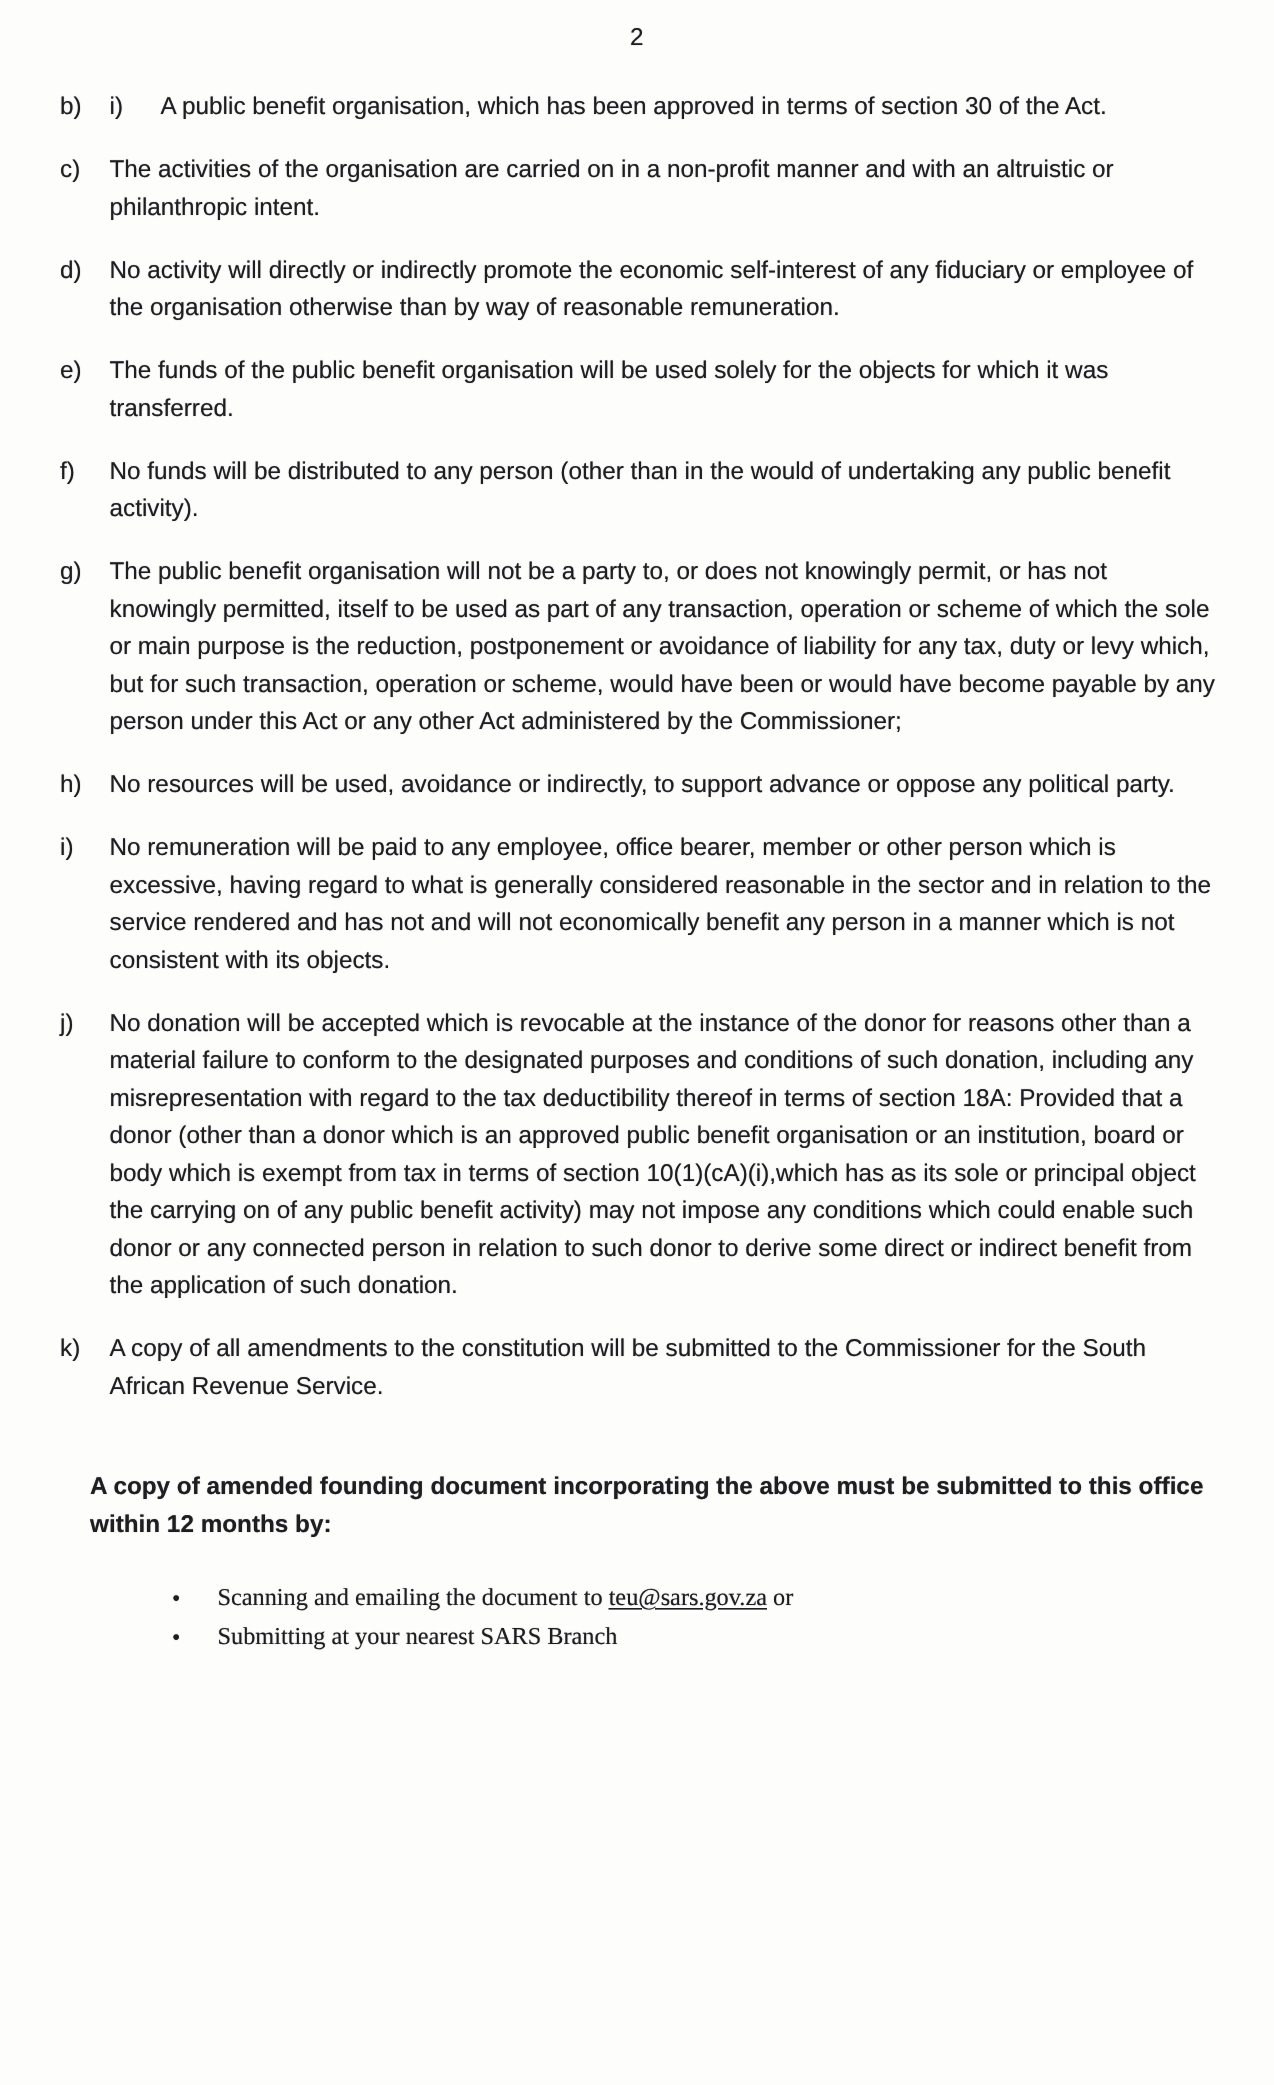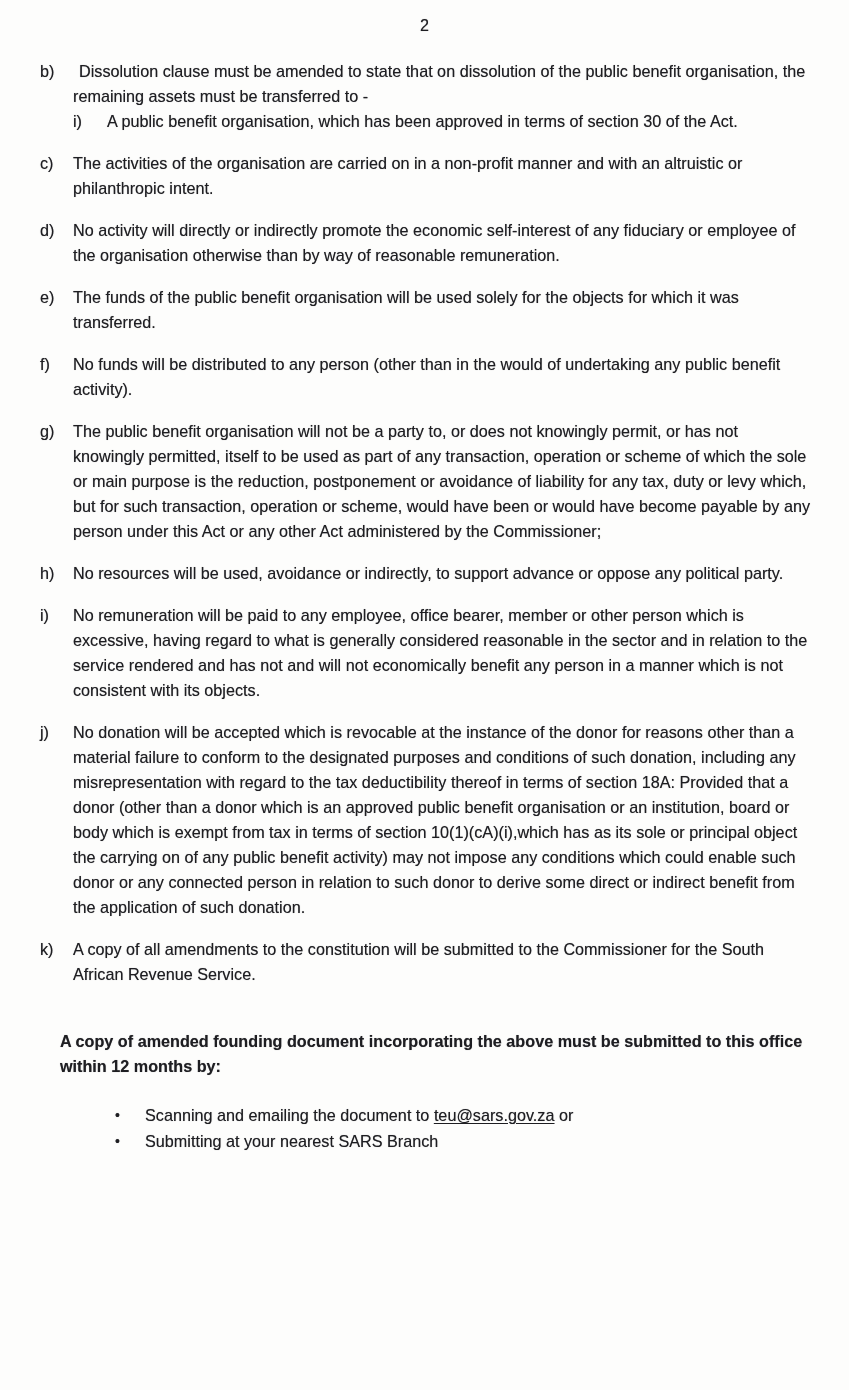--- a/index.html
+++ b/index.html
@@ -51,41 +51,40 @@
   }
   .bullet-row {
     display: flex;
     margin-bottom: 1px;
   }
   .bullet-marker {
     width: 30px;
     flex-shrink: 0;
     font-size: 14px;
   }
-  .bullet-body { flex: 1; }
+  .bullet-body { flex: 1; font-family: Liberation Serif, serif; }
   .email-link {
     color: inherit;
     text-decoration: underline;
     text-underline-offset: 2px;
     cursor: pointer;
   }
 </style>
 </head>
 <body>
 
 <div class="page">
 
   <div class="page-number">2</div>
 
   <div class="content">
 
     <div class="item">
       <div class="item-label">b)</div>
       <div class="item-body">
-        <div class="lead-indent">Dissolution clause must be amended to state that on dissolution of the public benefit organisation, the remaining assets must be transferred to -</div>
         <div class="subitem">
           <div class="subitem-label">i)</div>
           <div class="subitem-body">A public benefit organisation, which has been approved in terms of section 30 of the Act.</div>
         </div>
       </div>
     </div>
 
     <div class="item">
       <div class="item-label">c)</div>
       <div class="item-body">The activities of the organisation are carried on in a non-profit manner and with an altruistic or philanthropic intent.</div>

